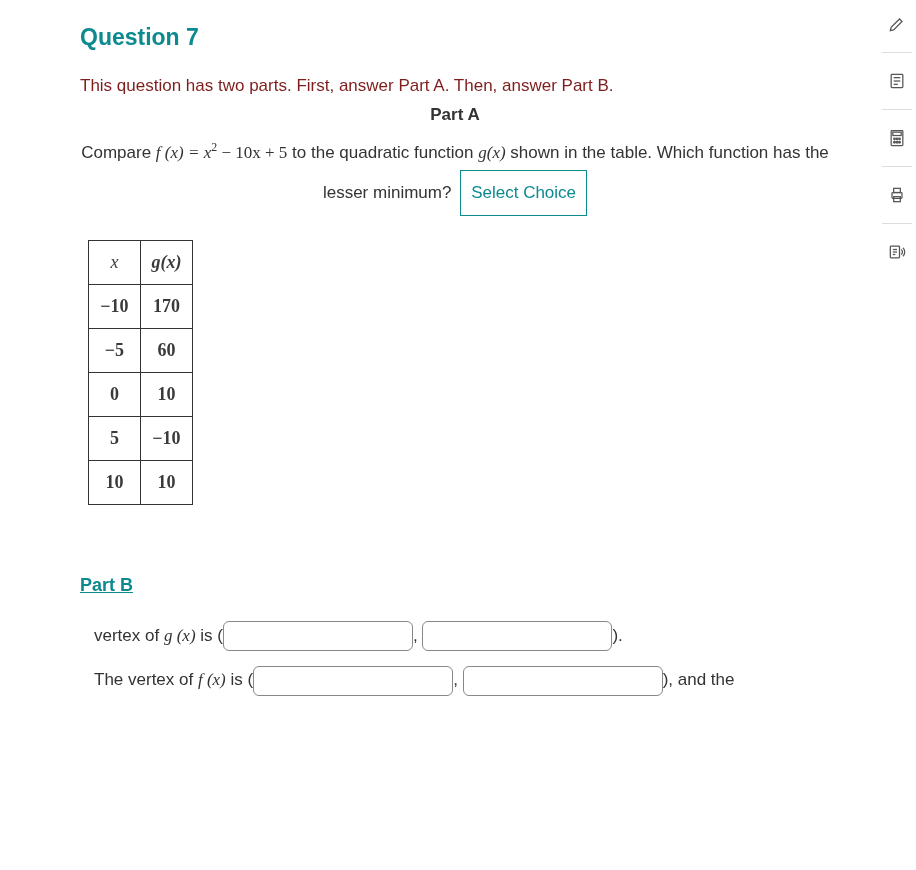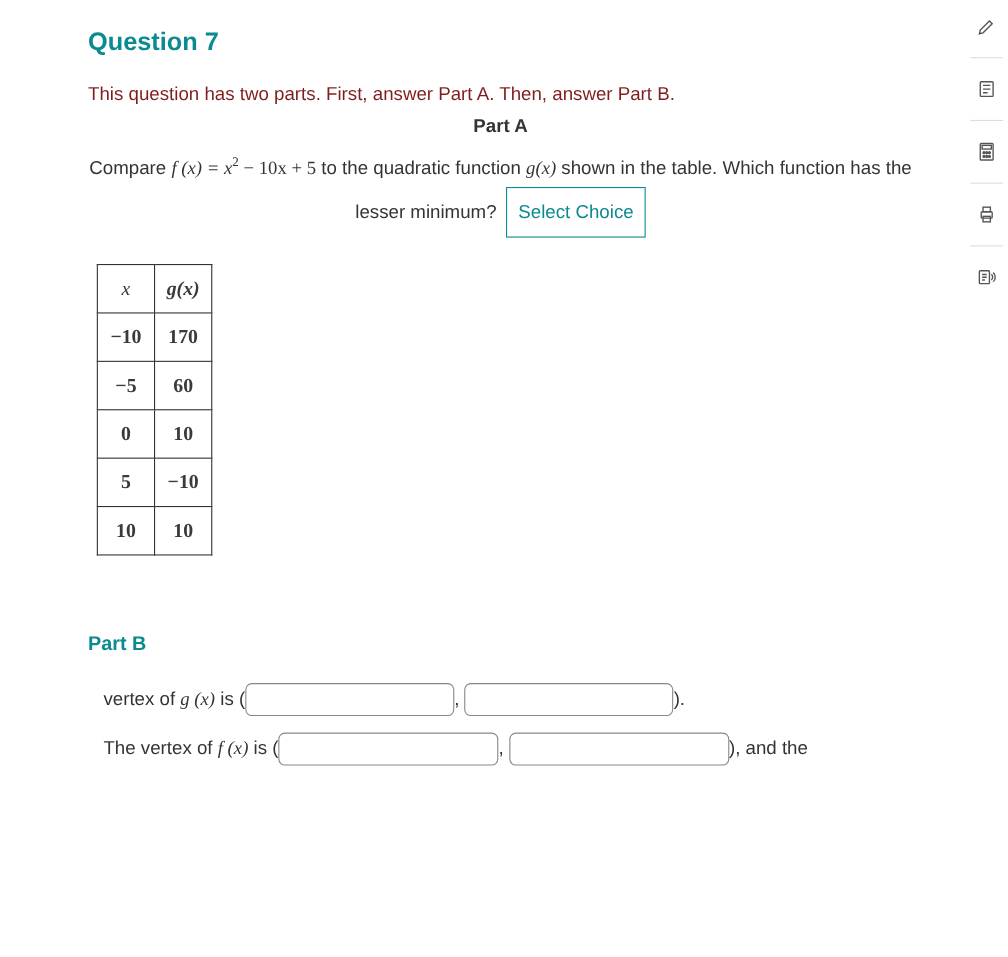--- a/index.html
+++ b/index.html
@@ -77,20 +77,21 @@
   }
   table.data th.gx {
     font-style: italic;
     font-weight: 700;
   }
   .part-b-label {
     font-weight: 700;
     color: #0b8a8f;
     font-size: 18px;
     margin: 70px 0 18px 0;
+    text-decoration: underline;
   }
   .explain-block {
     padding-left: 14px;
     font-size: 17px;
     color: #333;
     line-height: 2.6;
   }
   .fill-input {
     display: inline-block;
     border: 1.5px solid #888;

